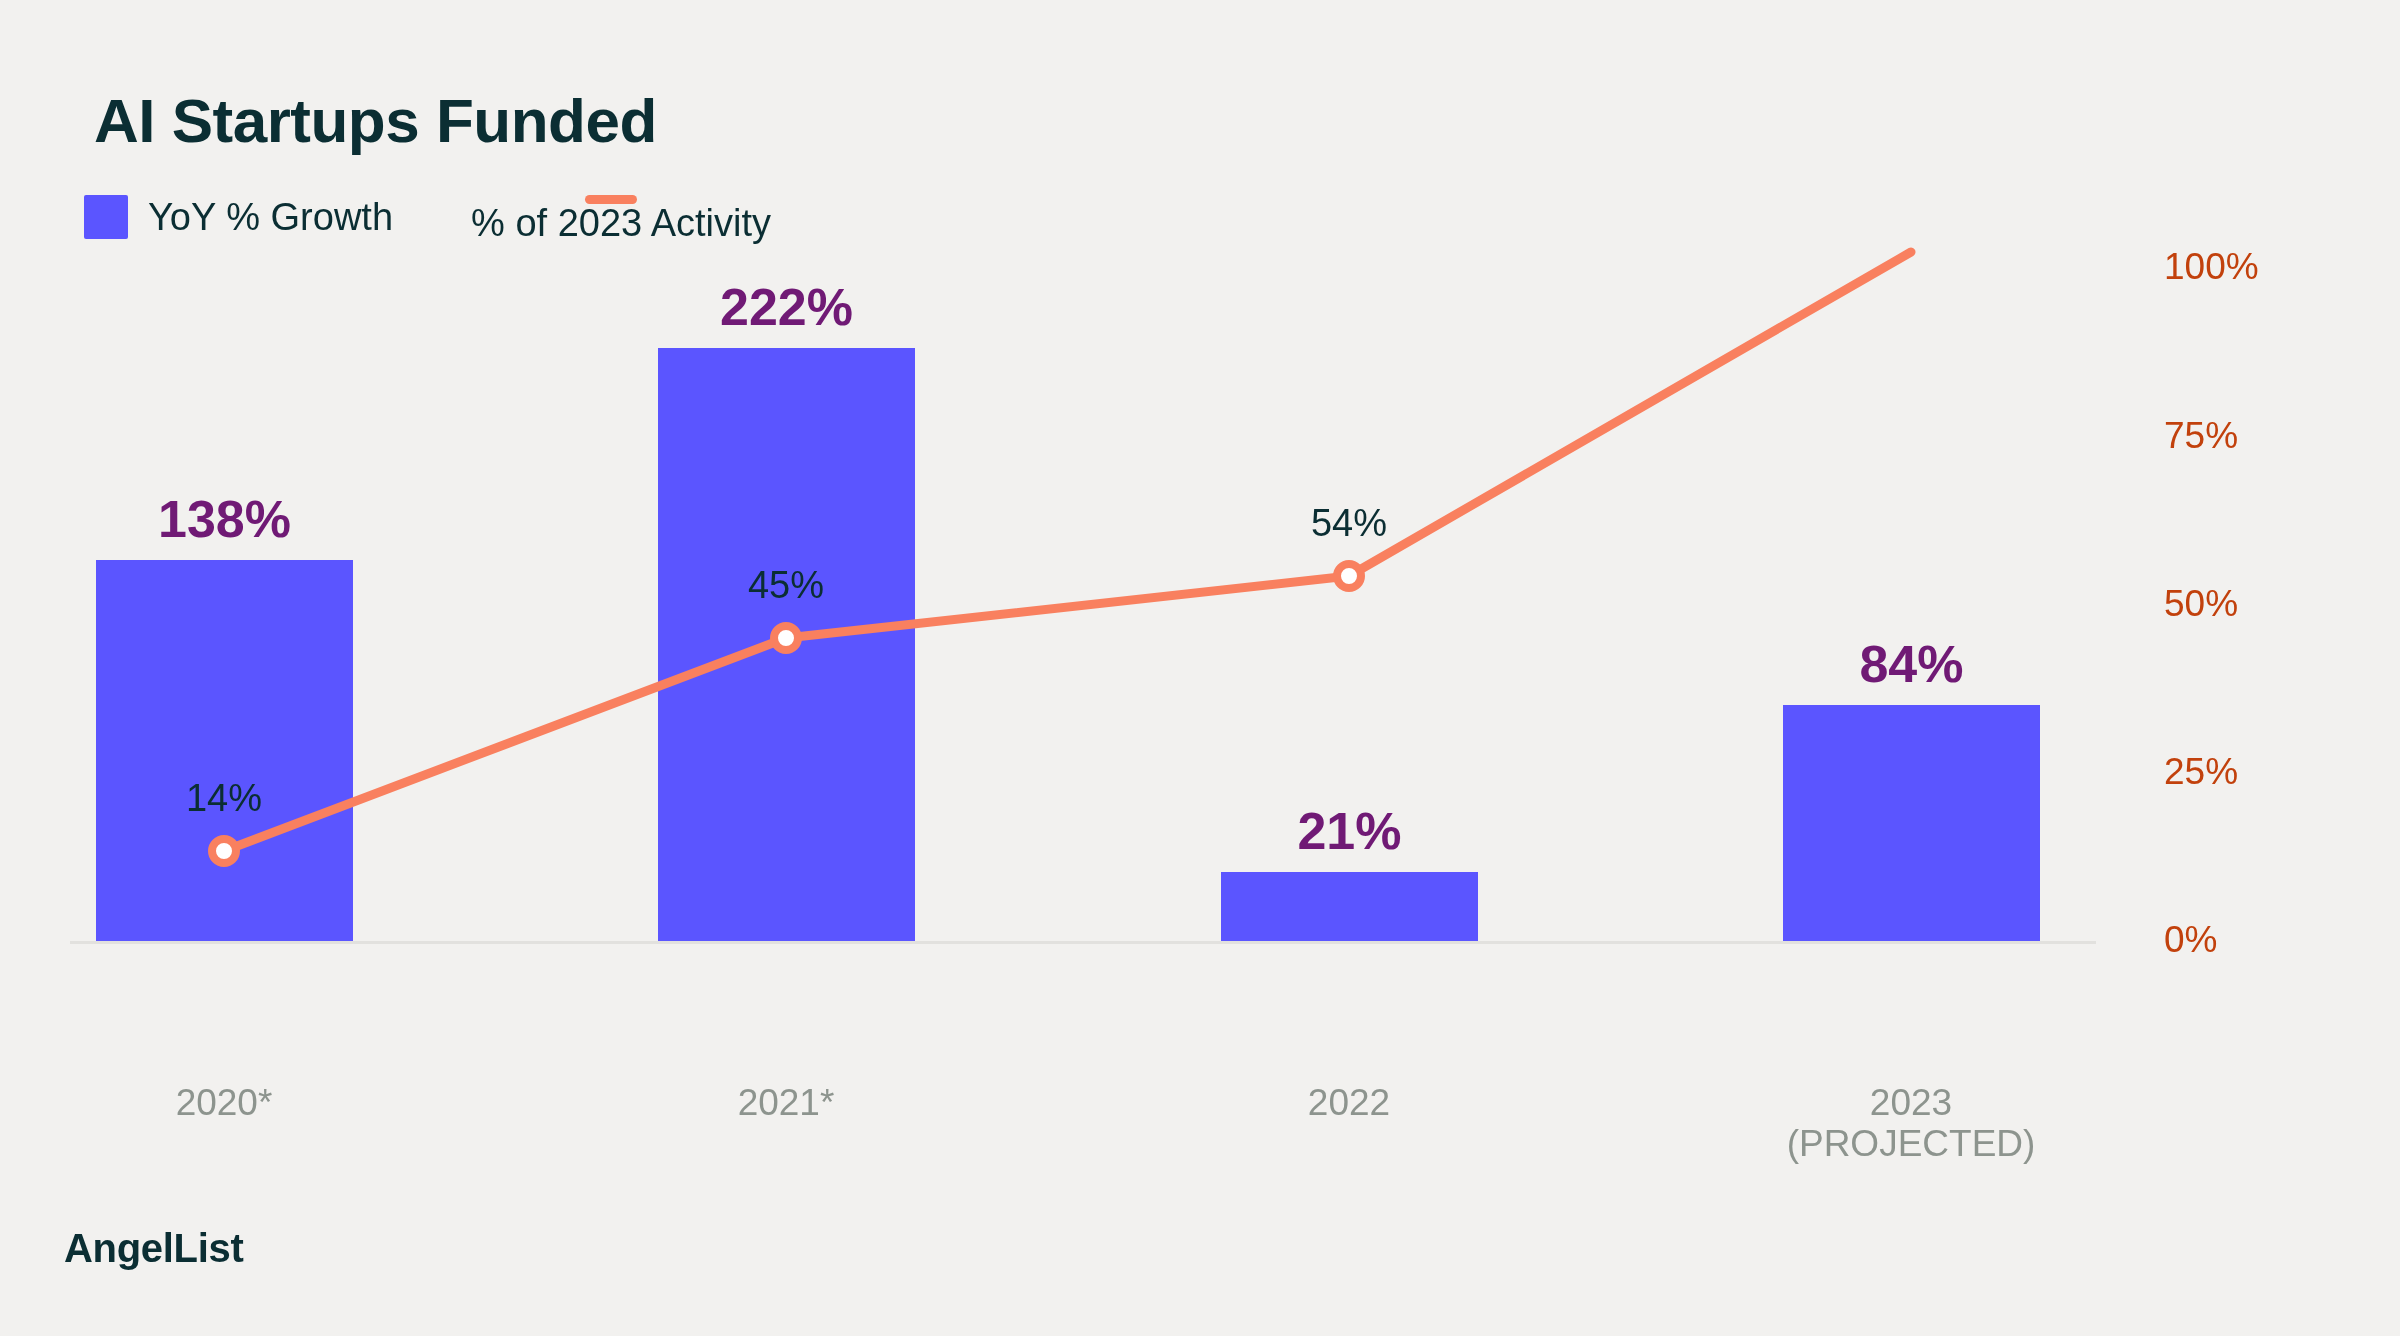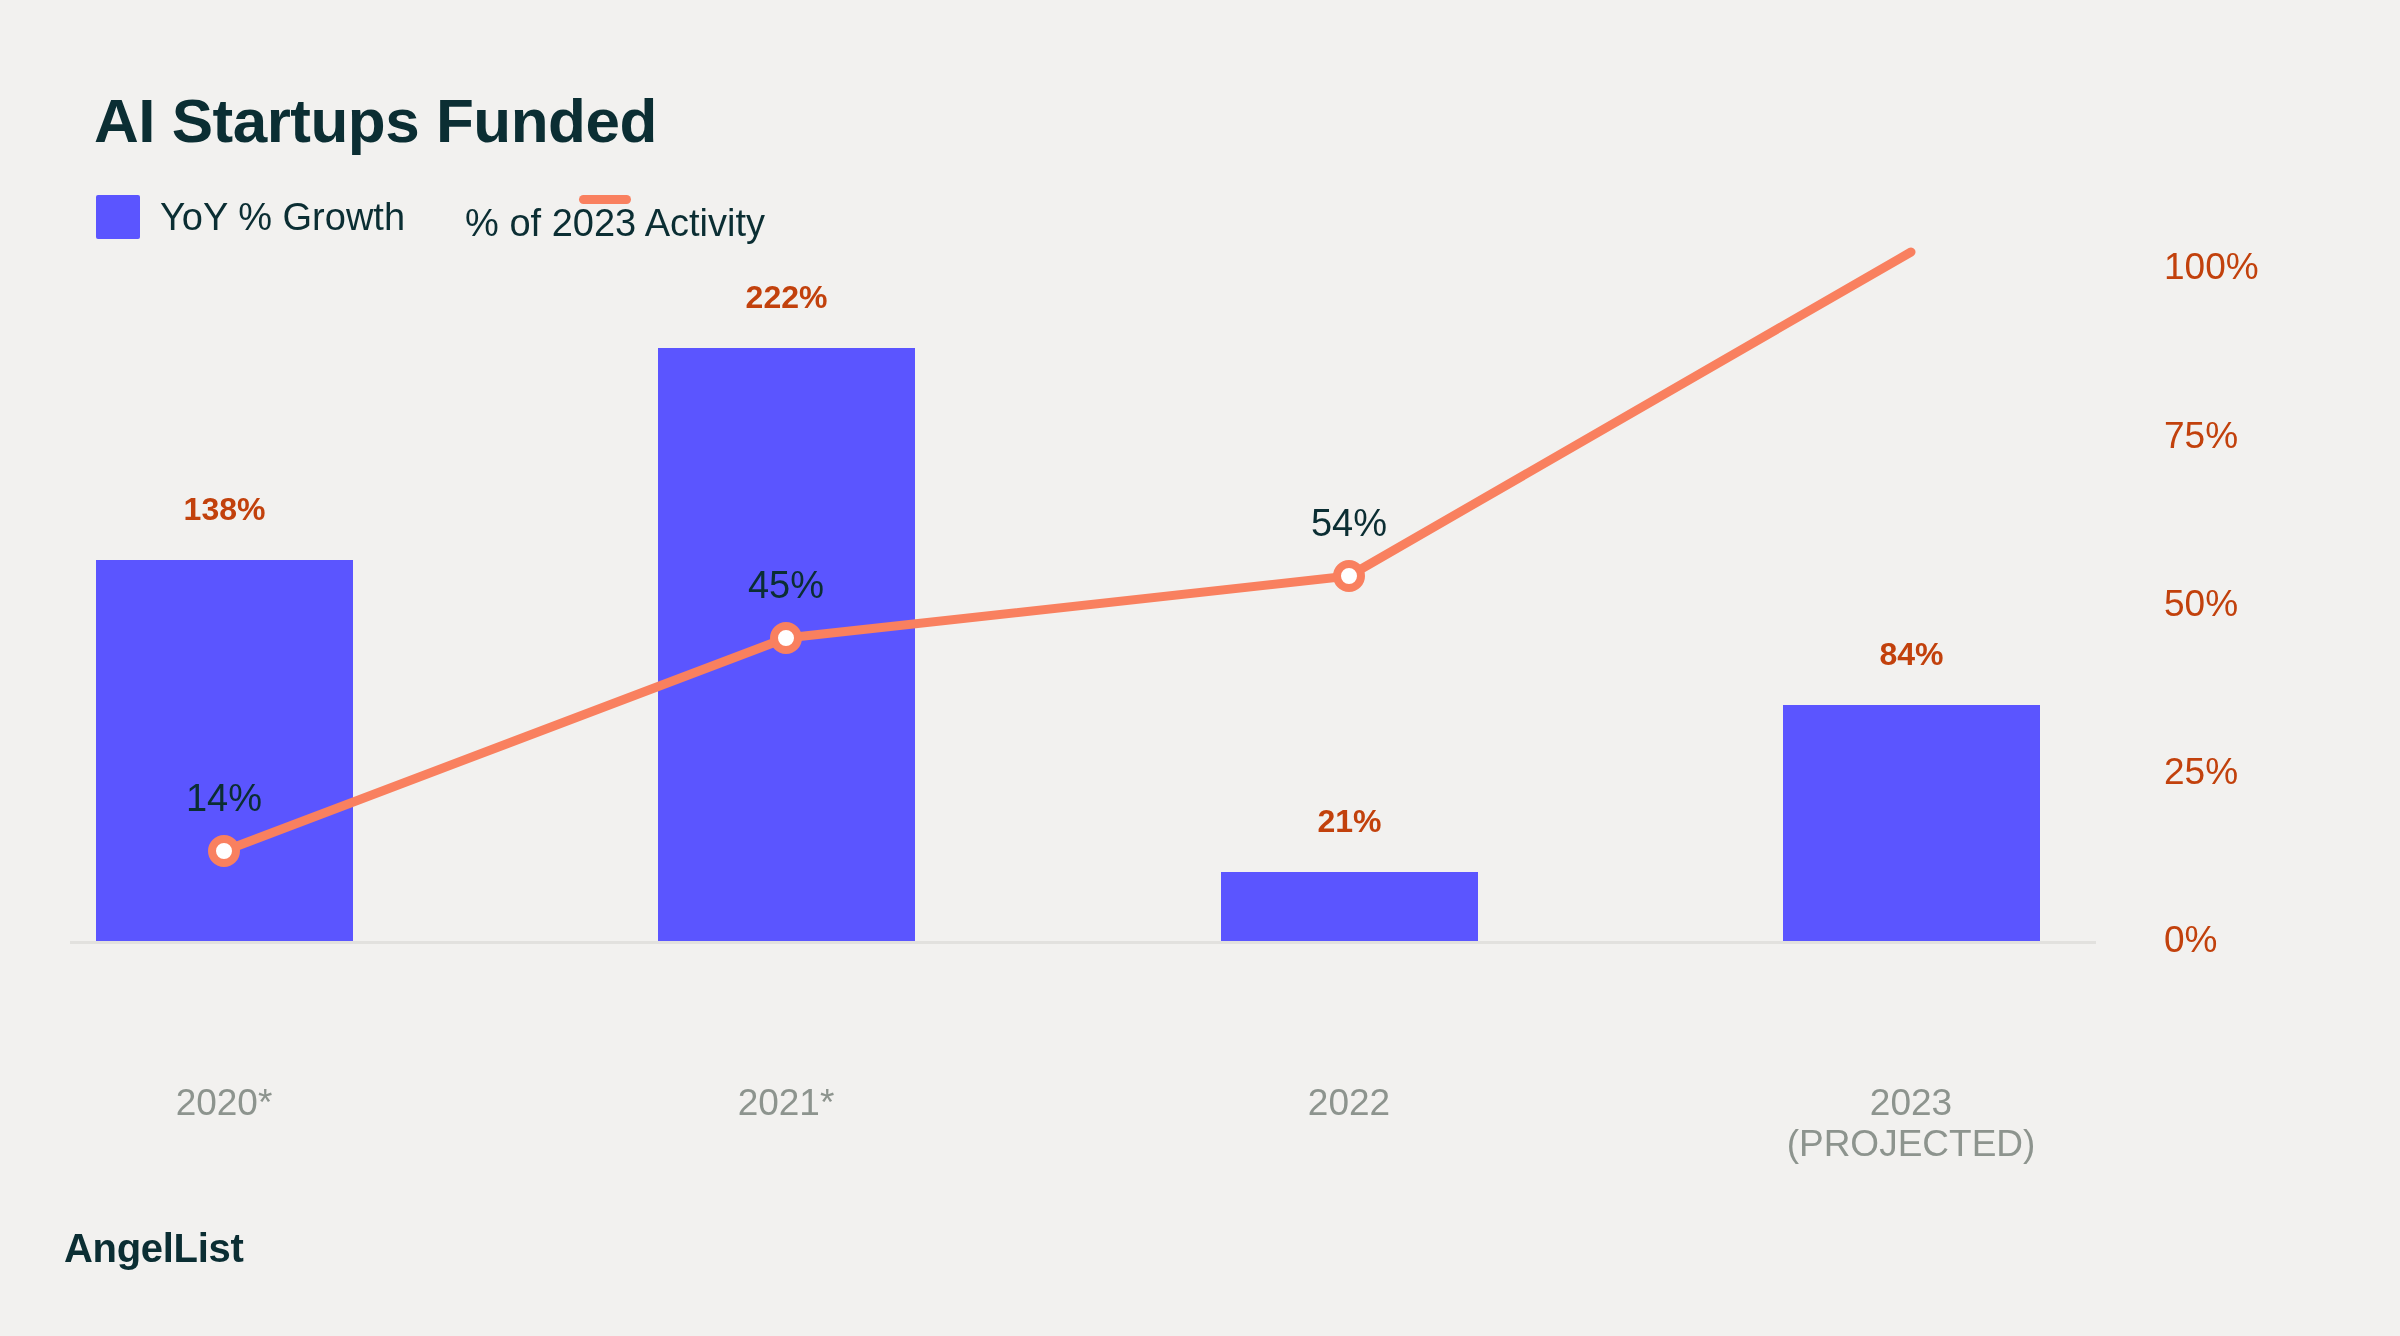--- a/index.html
+++ b/index.html
@@ -31,25 +31,25 @@
     font-size: 62px;
     font-weight: 700;
     letter-spacing: -0.5px;
     color: #0B2E33;
     line-height: 1;
     white-space: nowrap;
   }
 
   #legend {
     position: absolute;
-    left: 96px;
+    left: 84px;
     top: 195px;
     display: flex;
     align-items: flex-start;
-    gap: 0px;
+    gap: 18px;
     height: 44px;
   }
   .legend-item {
     display: flex;
     align-items: center;
     height: 44px;
   }
   .legend-swatch-box {
     width: 44px;
     height: 44px;
@@ -83,23 +83,23 @@
     height: 1336px;
     pointer-events: none;
   }
 
   .bar {
     position: absolute;
     background: #5B55FF;
   }
   .bar-label {
     position: absolute;
-    font-size: 32px;
+    font-size: 52px;
     font-weight: 700;
-    color: #c2410c;
+    color: #701a75;
     text-align: center;
     white-space: nowrap;
     line-height: 1;
   }
 
   .point-label {
     position: absolute;
     font-size: 38px;
     font-weight: 400;
     color: #0B2E33;

